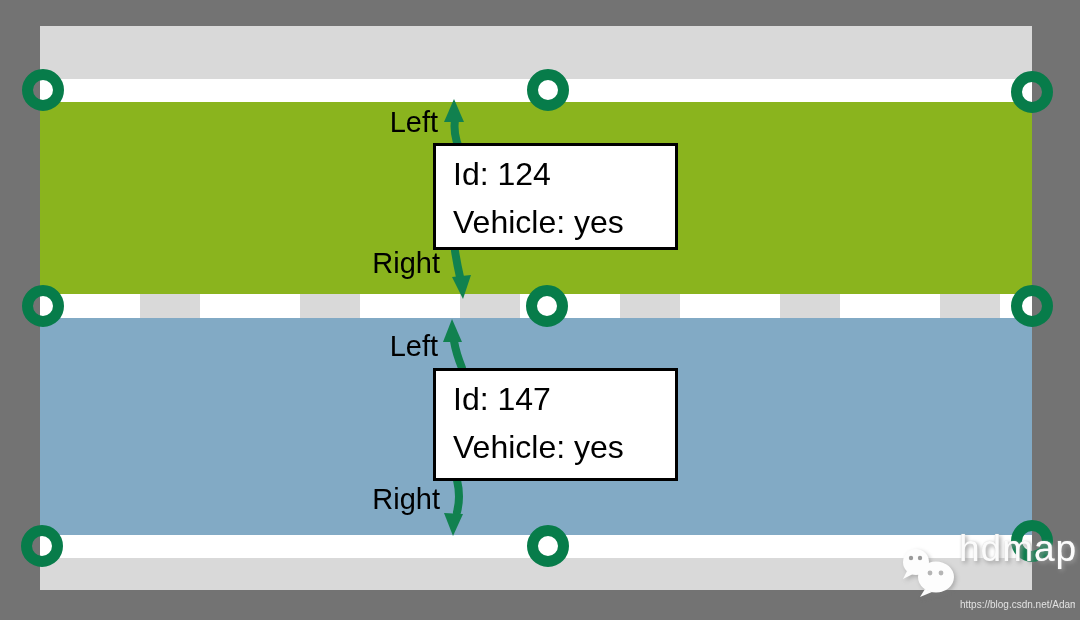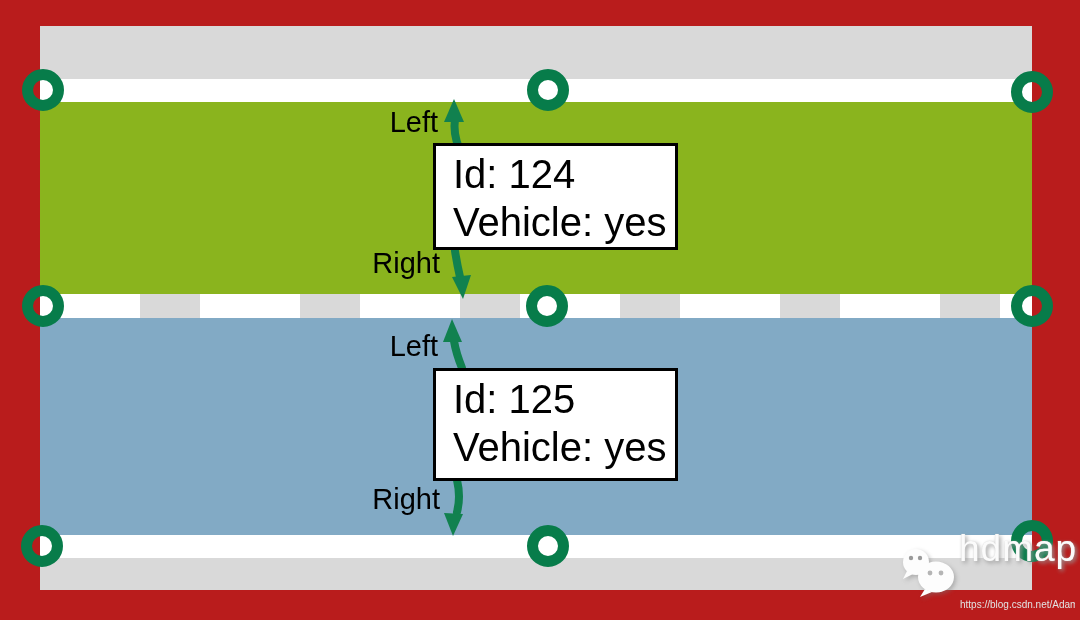--- a/index.html
+++ b/index.html
@@ -1,17 +1,17 @@
 <!DOCTYPE html>
 <html style="--road-gray: #d9d9d9; --line-white: #ffffff; --marker-green: #077c4a;"><head>
 <meta charset="utf-8">
 <style>
   html,body{margin:0;padding:0;background:#fff;}
   .canvas{
-    position:relative;width:1080px;height:620px;background:#b91c1c;overflow:hidden;
+    position:relative;width:1080px;height:620px;background:#737373;overflow:hidden;
     font-family:"Liberation Sans","DejaVu Sans",sans-serif;color:#000;
   }
   
   .road-band{position:absolute;left:40px;width:992px;}
   .gray-top{top:26px;height:53px;background:var(--road-gray,#d9d9d9);}
   .white-top{top:79px;height:23px;background:var(--line-white,#fff);}
   .lane-green{top:102px;height:192px;background:#8ab41e;}
   .dash-mid{top:294px;height:24px;
     background:repeating-linear-gradient(90deg,var(--line-white,#fff) 0 100px,var(--road-gray,#d9d9d9) 100px 160px);}
   .lane-blue{top:318px;height:217px;background:#82aac5;}
@@ -19,21 +19,21 @@
   .gray-bottom{top:558px;height:32px;background:var(--road-gray,#d9d9d9);}
   
   .ring{
     position:absolute;width:42px;height:42px;box-sizing:border-box;
     border:11px solid var(--marker-green,#077c4a);border-radius:50%;background:transparent;
   }
   
   .info-box{
     position:absolute;left:433px;width:245px;box-sizing:border-box;
     background:#fff;border:3px solid #000;
-    font-size:40px;line-height:48px;padding:4px 0 0 17px;white-space:nowrap;
+    font-size:32px;line-height:48px;padding:4px 0 0 17px;white-space:nowrap;
   }
   .box-124{top:143px;height:107px;}
   .box-125{top:368px;height:113px;}
   
   .dir-label{
     position:absolute;width:110px;text-align:right;font-size:29px;line-height:33px;
   }
   .l124-left{left:328px;top:106px;}
   .l124-right{left:330px;top:247px;}
   .l125-left{left:328px;top:330px;}
@@ -94,21 +94,21 @@
   <div class="dir-label l124-left">Left</div>
   <div class="dir-label l124-right">Right</div>
   <div class="dir-label l125-left">Left</div>
   <div class="dir-label l125-right">Right</div>
 
   <div class="info-box box-124">
     <div>Id: 124</div>
     <div>Vehicle: yes</div>
   </div>
   <div class="info-box box-125">
-    <div>Id: 125</div>
+    <div>Id: 147</div>
     <div>Vehicle: yes</div>
   </div>
 
   <svg class="wm-icon" width="66" height="50" viewBox="0 0 66 50">
     <circle cx="22" cy="15" r="13" fill="#fdfdfd"></circle>
     <polygon points="13,24 9,32 19,27" fill="#fdfdfd"></polygon>
     <circle cx="17" cy="11" r="2.2" fill="#9a9a9a"></circle>
     <circle cx="26" cy="11" r="2.2" fill="#9a9a9a"></circle>
     <ellipse cx="42" cy="30" rx="18" ry="15.5" fill="#fdfdfd"></ellipse>
     <polygon points="31,42 26,50 38,45" fill="#fdfdfd"></polygon>

